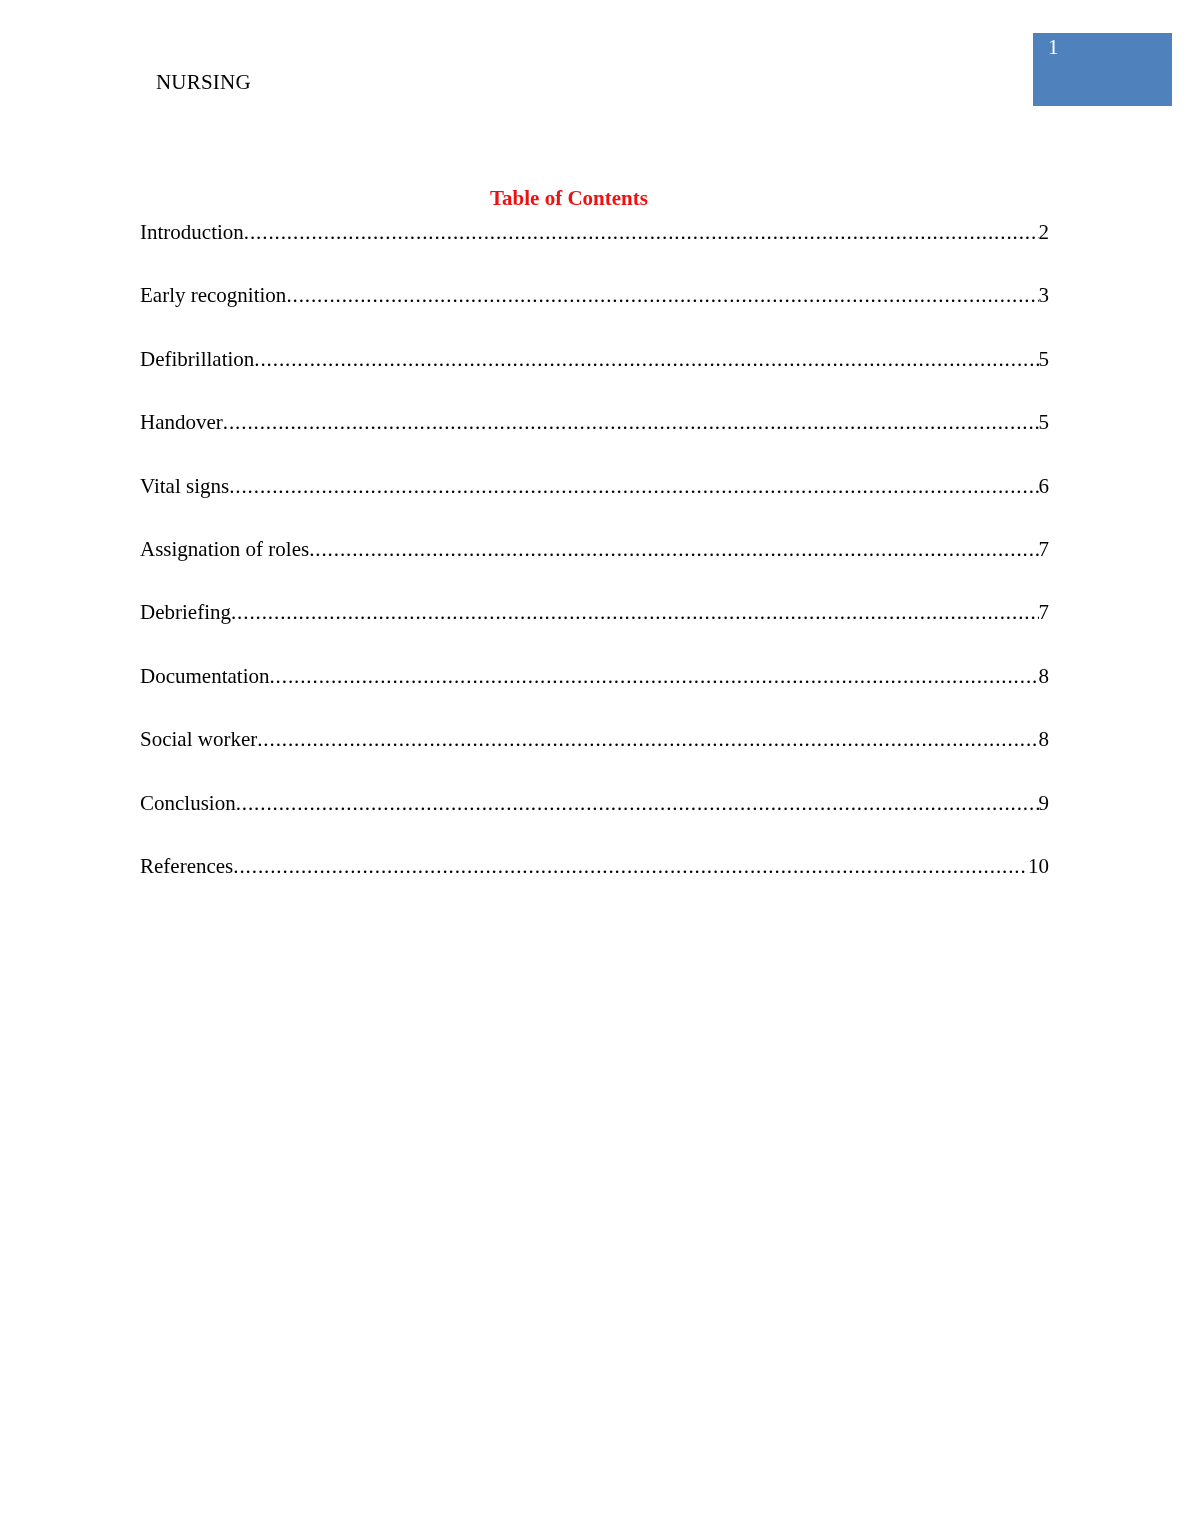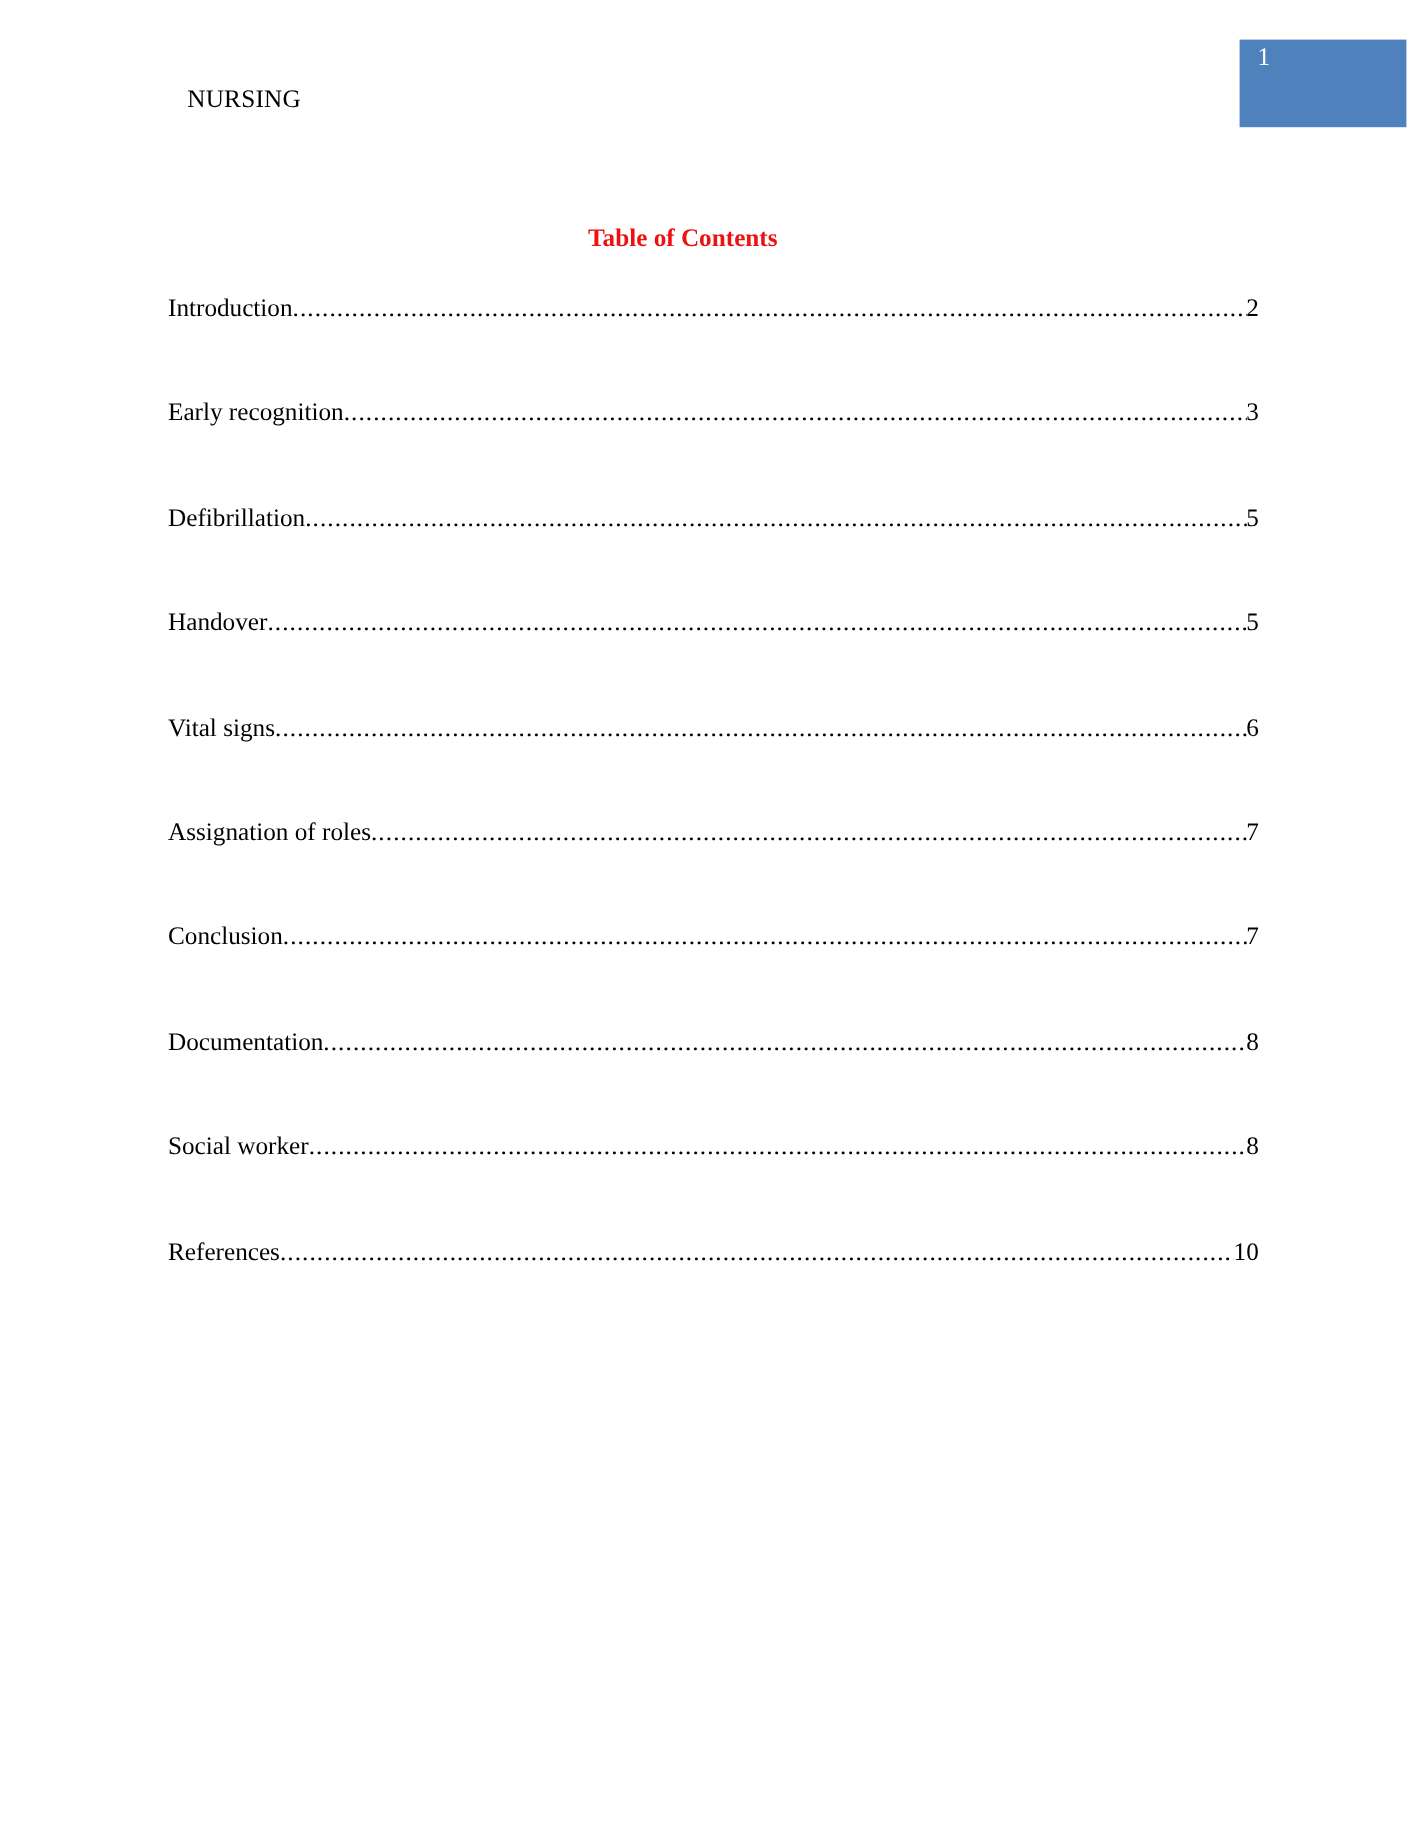--- a/index.html
+++ b/index.html
@@ -5,21 +5,21 @@
     html, body { margin: 0; padding: 0; background: #ffffff; }
     body { width: 1190px; height: 1540px; position: relative; overflow: hidden;
            font-family: "Liberation Serif", "DejaVu Serif", serif; color: #000; }
     .header-text { position: absolute; left: 156px; top: 70px; font-size: 21px; letter-spacing: 0.2px; }
     .page-box { position: absolute; left: 1033px; top: 33px; width: 139px; height: 73px;
                 background: #4f81bd; }
     .page-num { position: absolute; left: 15px; top: 2px; color: #ffffff; font-size: 21px; }
     .toc-title { position: absolute; left: 0; width: 1138px; top: 186px; text-align: center;
                  color: #ee1111; font-weight: bold; font-size: 21px; }
     .toc { position: absolute; left: 140px; top: 218px; width: 909px; }
-    .toc-entry { display: flex; align-items: baseline; height: 63.4px; font-size: 21px; line-height: 28px; margin-top: 24px; }
+    .toc-entry { display: flex; align-items: baseline; height: 63.4px; font-size: 21px; line-height: 28px; }
     .toc-label { white-space: nowrap; }
     .toc-dots { flex: 1; overflow: hidden; white-space: nowrap; letter-spacing: 0.9px; }
     .toc-dots::before { content: "........................................................................................................................................................................................................................................"; }
     .toc-page { white-space: nowrap; }
   </style>
 </head>
 <body>
 
 <div class="header-text">NURSING</div>
 
@@ -54,32 +54,37 @@
     <span class="toc-label">Vital signs</span>
     <span class="toc-dots"></span>
     <span class="toc-page">6</span>
   </div>
   <div class="toc-entry">
     <span class="toc-label">Assignation of roles</span>
     <span class="toc-dots"></span>
     <span class="toc-page">7</span>
   </div>
   <div class="toc-entry">
-    <span class="toc-label">Conclusion</span>
+    <span class="toc-label">Debriefing</span>
     <span class="toc-dots"></span>
     <span class="toc-page">7</span>
   </div>
   <div class="toc-entry">
     <span class="toc-label">Documentation</span>
     <span class="toc-dots"></span>
     <span class="toc-page">8</span>
   </div>
   <div class="toc-entry">
     <span class="toc-label">Social worker</span>
     <span class="toc-dots"></span>
     <span class="toc-page">8</span>
   </div>
   <div class="toc-entry">
+    <span class="toc-label">Conclusion</span>
+    <span class="toc-dots"></span>
+    <span class="toc-page">9</span>
+  </div>
+  <div class="toc-entry">
     <span class="toc-label">References</span>
     <span class="toc-dots"></span>
     <span class="toc-page">10</span>
   </div>
 </div>
 
 </body></html>

